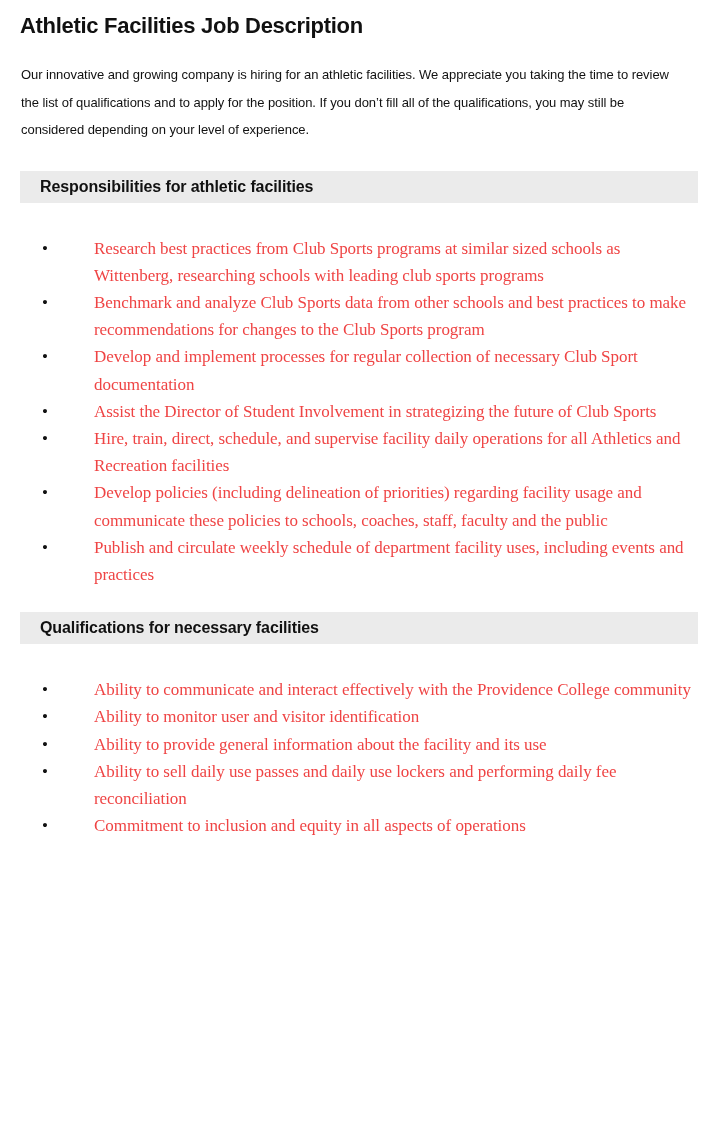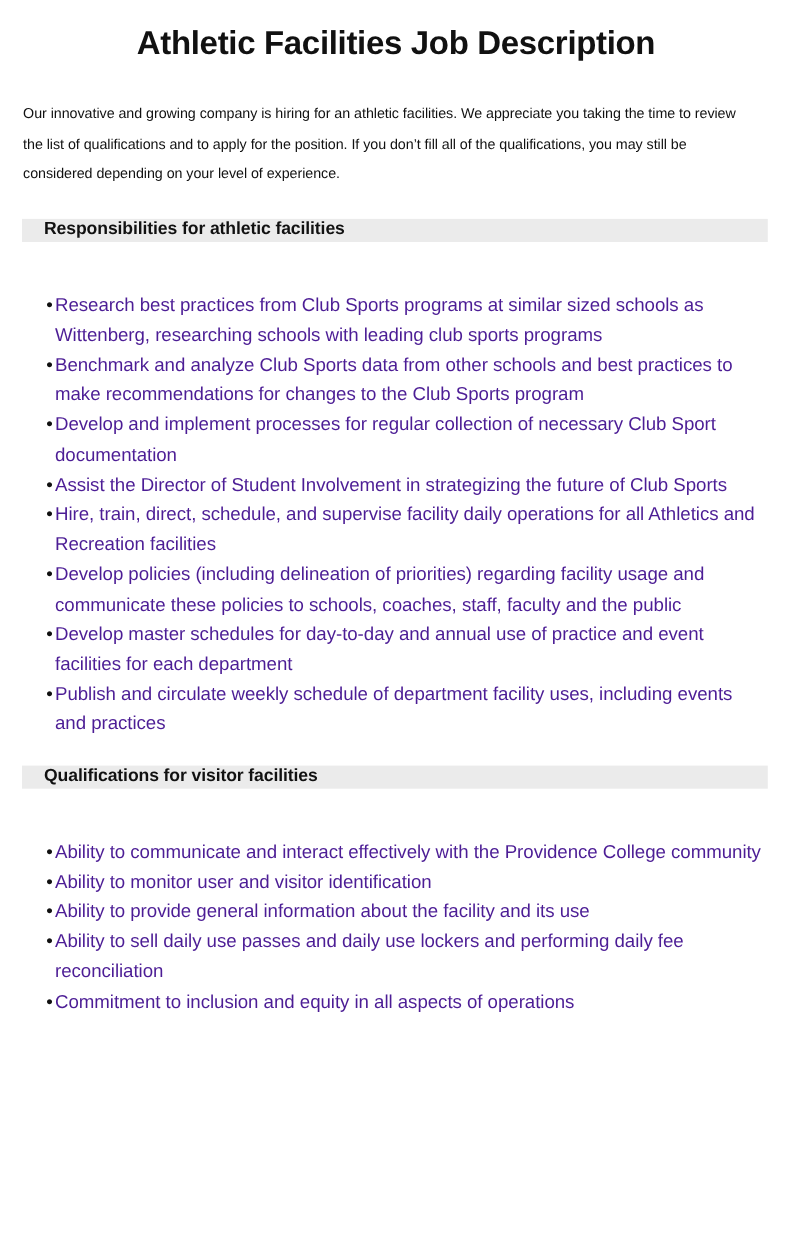--- a/index.html
+++ b/index.html
@@ -16,47 +16,47 @@
   }
 
   .page {
     width: 720px;
     box-sizing: border-box;
     padding: 0;
     position: relative;
   }
 
   .page-title {
-    font-size: 30px;
+    font-size: 22px;
     font-weight: 700;
-    text-align: center;
+    text-align: left;
     letter-spacing: -0.3px;
     color: #111111;
-    margin: 14px;
+    margin: 0;
     padding: 6px 20px 0 20px;
     line-height: 40px;
   }
 
   .intro {
     font-size: 13px;
     line-height: 27.5px;
     color: #111111;
     margin: 0;
     padding: 15px 30px 0 21px;
     letter-spacing: -0.05px;
   }
 
   .section {
     margin: 0;
   }
 
   .section-bar {
     background: #ebebeb;
-    margin: 0 22px 12px 20px;
-    height: 21px;
+    margin: 0 22px 0 20px;
+    height: 32px;
     display: flex;
     align-items: center;
     padding-left: 20px;
     box-sizing: border-box;
   }
   .section-title {
     font-size: 16px;
     font-weight: 700;
     color: #111111;
     letter-spacing: -0.1px;
@@ -68,24 +68,25 @@
 
   ul.bullets {
     list-style: none;
     margin: 0;
     padding: 0 28px 0 0;
   }
   ul.bullets li {
     position: relative;
     font-size: 17px;
     line-height: 27.2px;
-    color: #4c1d95;
-    padding-left: 50px;
+    color: #ef4444;
+    padding-left: 94px;
     letter-spacing: -0.05px;
     margin: 0;
+    font-family: Liberation Serif, serif;
   }
   ul.bullets li .dot {
     position: absolute;
     left: 42px;
     top: 0;
     line-height: 27.2px;
     font-size: 17px;
     color: #111111;
   }
   ul.bullets li .dot::before {
@@ -110,30 +111,29 @@
       <span class="section-title">Responsibilities for athletic facilities</span>
     </div>
     <div class="section-spacer-bottom"></div>
     <ul class="bullets" id="list-0">
         <li><span class="dot"></span><span>Research best practices from Club Sports programs at similar sized schools as Wittenberg, researching schools with leading club sports programs</span></li>
         <li><span class="dot"></span><span>Benchmark and analyze Club Sports data from other schools and best practices to make recommendations for changes to the Club Sports program</span></li>
         <li><span class="dot"></span><span>Develop and implement processes for regular collection of necessary Club Sport documentation</span></li>
         <li><span class="dot"></span><span>Assist the Director of Student Involvement in strategizing the future of Club Sports</span></li>
         <li><span class="dot"></span><span>Hire, train, direct, schedule, and supervise facility daily operations for all Athletics and Recreation facilities</span></li>
         <li><span class="dot"></span><span>Develop policies (including delineation of priorities) regarding facility usage and communicate these policies to schools, coaches, staff, faculty and the public</span></li>
-        <li><span class="dot"></span><span>Develop master schedules for day-to-day and annual use of practice and event facilities for each department</span></li>
         <li><span class="dot"></span><span>Publish and circulate weekly schedule of department facility uses, including events and practices</span></li>
       </ul>
   </div>
 
   <div class="sec-gap"></div>
 
   <div class="section">
     <div class="section-bar" style="background: rgb(235, 235, 235);">
-      <span class="section-title">Qualifications for visitor facilities</span>
+      <span class="section-title">Qualifications for necessary facilities</span>
     </div>
     <div class="section-spacer-bottom"></div>
     <ul class="bullets" id="list-1">
         <li><span class="dot"></span><span>Ability to communicate and interact effectively with the Providence College community</span></li>
         <li><span class="dot"></span><span>Ability to monitor user and visitor identification</span></li>
         <li><span class="dot"></span><span>Ability to provide general information about the facility and its use</span></li>
         <li><span class="dot"></span><span>Ability to sell daily use passes and daily use lockers and performing daily fee reconciliation</span></li>
         <li><span class="dot"></span><span>Commitment to inclusion and equity in all aspects of operations</span></li>
       </ul>
   </div>

